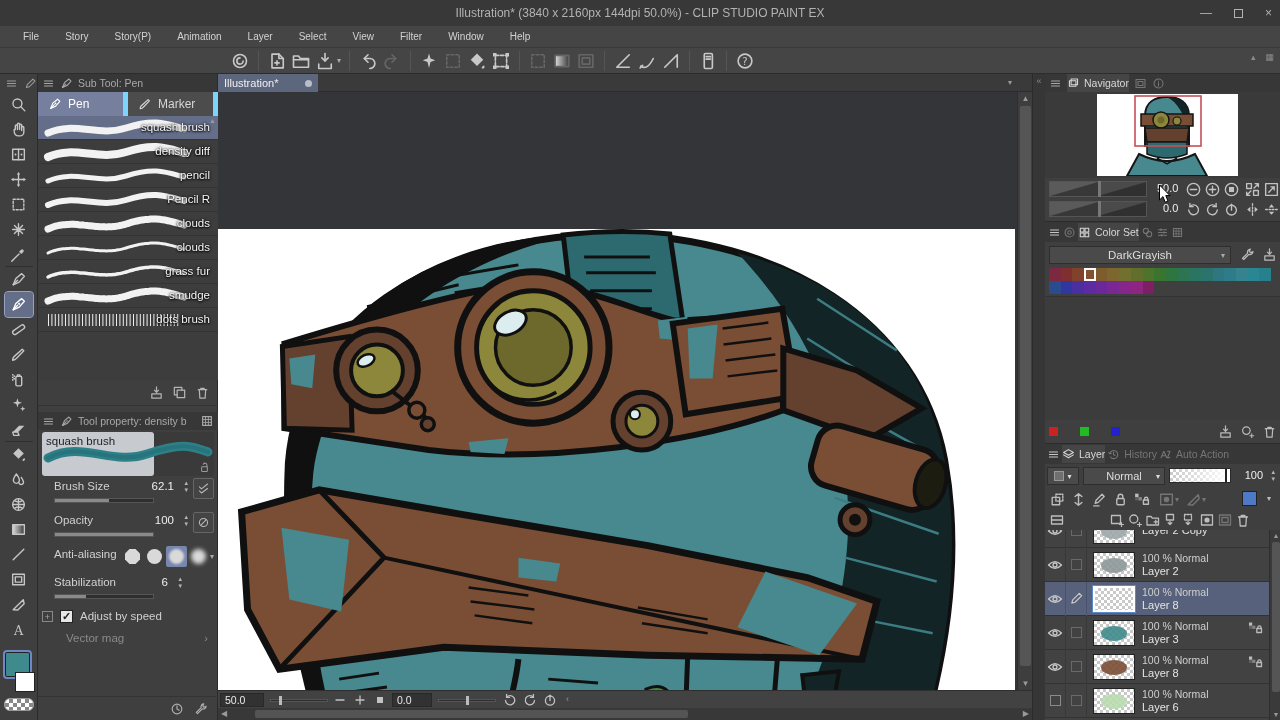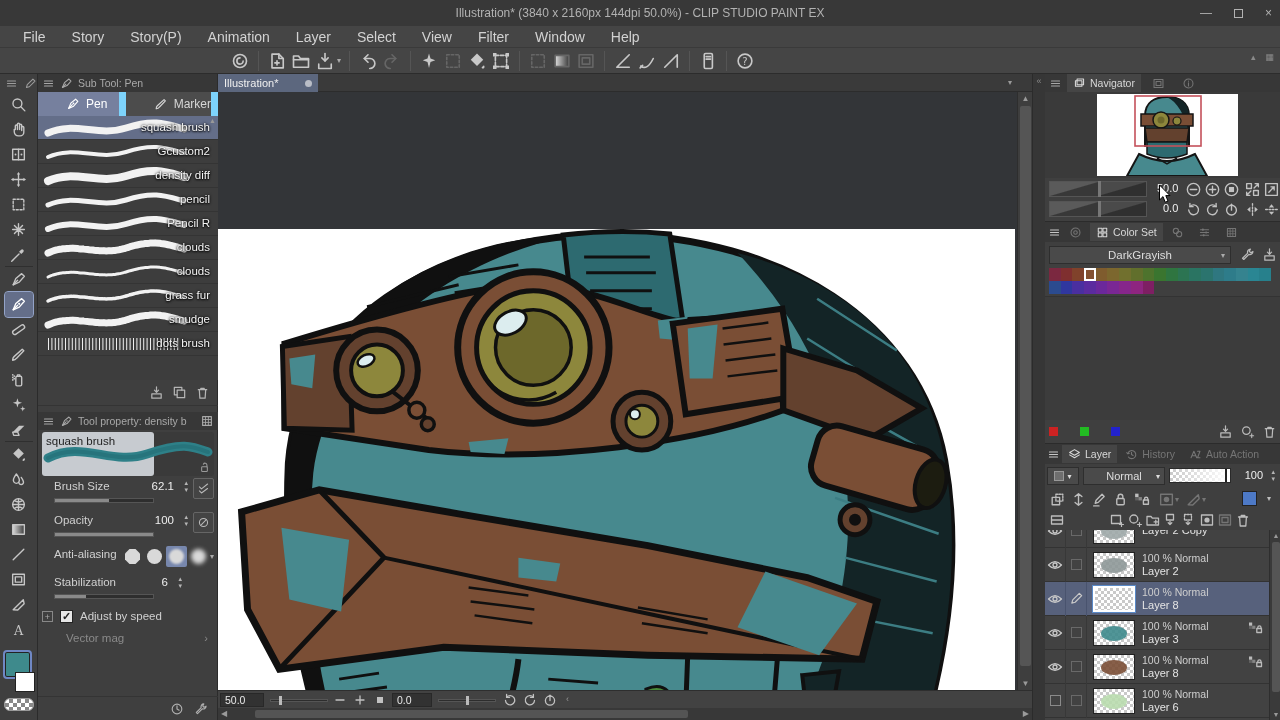--- a/index.html
+++ b/index.html
@@ -17,21 +17,21 @@
       stroke-linecap:round;stroke-linejoin:round;display:block}
   .dim{color:#757575}
   .disabled{color:#666}
   
   #titlebar{left:0;top:0;width:1280px;height:26px;background:#383838;color:#b2b2b2;
     font-size:12px;display:flex;align-items:center;justify-content:center}
   #winctl{position:absolute;right:8px;top:0;height:26px;display:flex;align-items:center;gap:22px;color:#b2b2b2}
   #winctl .wbox{width:9px;height:9px;border:1px solid #b2b2b2}
   #menubar{left:0;top:26px;width:1280px;height:22px;background:#454545;display:flex;
     align-items:center;padding-left:10px;border-bottom:1px solid #3a3a3a}
-  .menu-item{padding:0 13px;font-size:14px;color:#d2d2d2;cursor:default}
+  .menu-item{padding:0 13px;font-size:10px;color:#d2d2d2;cursor:default}
   #cmdbar{left:0;top:48px;width:1280px;height:26px;background:#454545;display:flex;
     align-items:center;border-bottom:1px solid #2c2c2c}
   #cmdgroups{display:flex;align-items:center;margin-left:222px}
   .tbgroup{display:flex;align-items:center;gap:4px;padding:0 8px;border-right:1px solid #555}
   .tbgroup:last-child{border-right:none}
   .tbtn{width:20px;height:20px;display:flex;align-items:center;justify-content:center;border-radius:2px}
   .caret{font-size:8px;color:#aaa;margin-left:-2px}
   #cmd-right{position:absolute;right:6px;top:52px;display:flex;gap:10px;color:#8a8a8a;font-size:9px}
   
   #toolstrip{left:0;top:74px;width:38px;height:646px;background:#3f3f3f;border-right:1px solid #2b2b2b}
@@ -42,22 +42,22 @@
     border:1px solid #222;outline:2px solid #6f87c4;border-radius:2px}
   #bgswatch{position:absolute;left:15px;top:598px;width:20px;height:20px;background:#fff;border:1px solid #222}
   #trswatch{position:absolute;left:4px;top:624px;width:30px;height:13px;border-radius:6px;border:1px solid #999;
     background-color:#fff;background-image:linear-gradient(45deg,#888 25%,transparent 25%,transparent 75%,#888 75%),
     linear-gradient(45deg,#888 25%,transparent 25%,transparent 75%,#888 75%);background-size:8px 8px;background-position:0 0,4px 4px}
   
   #leftpanel{left:38px;top:74px;width:180px;height:646px;background:#3f3f3f;border-right:1px solid #2b2b2b}
   .phead{height:18px;background:#373737;display:flex;align-items:center;gap:5px;padding:0 4px;color:#a8a8a8;font-size:10.5px;white-space:nowrap;overflow:hidden}
   .phead .ic{width:13px;height:13px}
   #subtabs{position:absolute;left:0;top:18px;width:180px;height:24px;display:flex;background:#393939}
-  .stab{flex:1;display:flex;align-items:center;gap:6px;padding-left:28px;background:#4c4c4c;
-        border-right:7px solid #7dd3fc;color:#d6d6d6;font-size:12px}
+  .stab{flex:1;display:flex;align-items:center;gap:6px;padding-left:10px;background:#4c4c4c;
+        border-right:5px solid #7dd3fc;color:#d6d6d6;font-size:12px}
   .stab.active{background:var(--selTab);color:#fff}
   #brushlist{position:absolute;left:0;top:42px;width:180px;height:264px;background:#3d3d3d;overflow:hidden}
   .brow{height:24px;position:relative;border-bottom:1px solid #343434;display:flex;align-items:center}
   .brow.selected{background:var(--sel)}
   .brow svg{position:absolute;left:2px;top:0;width:150px;height:24px}
   .brow .blabel{position:absolute;right:8px;top:5px;color:#f4f4f4;font-size:11.5px;text-shadow:0 1px 2px #000,0 0 3px #000}
   #subfooter{position:absolute;left:0;top:306px;width:180px;height:26px;display:flex;align-items:center;
     justify-content:flex-end;gap:8px;padding-right:8px;color:#b5b5b5;border-bottom:1px solid #343434}
   #tphead{position:absolute;left:0;top:338px;width:180px}
   #tppreview{position:absolute;left:4px;top:358px;width:172px;height:44px;background:#3a3a3a;border-radius:3px}
@@ -103,21 +103,21 @@
   #hscroll{position:absolute;left:0;top:634px;width:814px;height:12px;background:#383838}
   #hscroll .thumb{position:absolute;left:37px;top:2px;width:433px;height:8px;background:#545454;border-radius:2px}
   #hscroll .arr{position:absolute;top:1px;font-size:8px;color:#9a9a9a}
   
   #rightdock{left:1032px;top:74px;width:248px;height:646px;background:#3f3f3f;border-left:1px solid #2b2b2b}
   #gutter{position:absolute;left:0;top:0;width:12px;height:646px;background:#363636;color:#888;
     font-size:9px;text-align:center;padding-top:2px}
   #dock{position:absolute;left:12px;top:0;width:236px;height:646px}
   .dhead{height:18px;background:#373737;display:flex;align-items:center;gap:5px;padding:0 4px;color:#a8a8a8}
   .dhead .ic{width:13px;height:13px}
-  .dtab{display:flex;align-items:center;gap:4px;padding:0 6px;height:18px;font-size:10.5px}
+  .dtab{display:flex;align-items:center;gap:4px;padding:0 0;height:18px;font-size:10.5px}
   .dtab.active{background:#454545;color:#d8d8d8}
   #navthumb{position:absolute;left:0;top:18px;width:236px;height:86px;background:#3a3a3a}
   #navwhite{position:absolute;left:52px;top:2px;width:141px;height:82px;background:#fff}
   #navctl{position:absolute;left:0;top:104px;width:236px;height:44px;border-bottom:1px solid #2b2b2b}
   .nslider{position:absolute;left:4px;width:98px;height:16px;background:#303030;border:1px solid #555}
   .nslider::before{content:"";position:absolute;left:0;top:0;width:48px;height:100%;
     background:linear-gradient(to bottom right,#5a5a5a 48%,#383838 52%)}
   .nslider::after{content:"";position:absolute;right:0;top:0;width:48px;height:100%;
     background:linear-gradient(to bottom right,#4a4a4a 48%,#303030 52%)}
   .nhandle{position:absolute;left:48px;top:-1px;width:3px;height:16px;background:#777;z-index:2}
@@ -564,26 +564,20 @@
     </div>
   <div id="brushlist">
       <div class="brow selected">
    <svg viewBox="0 0 150 24">
           <path d="M8 17 C34 5 58 21 86 12 S126 8 144 13" stroke="#f2f2f2" stroke-width="7" fill="none" stroke-linecap="round"></path>
         </svg>
         <span class="blabel">squash brush</span>
       </div>
       <div class="brow ">
    <svg viewBox="0 0 150 24">
-          <path d="M8 17 C34 5 58 21 86 12 S126 8 144 13" stroke="#f2f2f2" stroke-width="4" fill="none" stroke-linecap="round"></path>
-        </svg>
-        <span class="blabel">Gcustom2</span>
-      </div>
-      <div class="brow ">
-   <svg viewBox="0 0 150 24">
           <path d="M8 17 C34 5 58 21 86 12 S126 8 144 13" stroke="#f2f2f2" stroke-width="8" fill="none" stroke-linecap="round"></path>
         </svg>
         <span class="blabel">density diff</span>
       </div>
       <div class="brow ">
    <svg viewBox="0 0 150 24">
           <path d="M8 17 C34 5 58 21 86 12 S126 8 144 13" stroke="#f2f2f2" stroke-width="5" fill="none" stroke-linecap="round"></path>
         </svg>
         <span class="blabel">pencil</span>
       </div>

